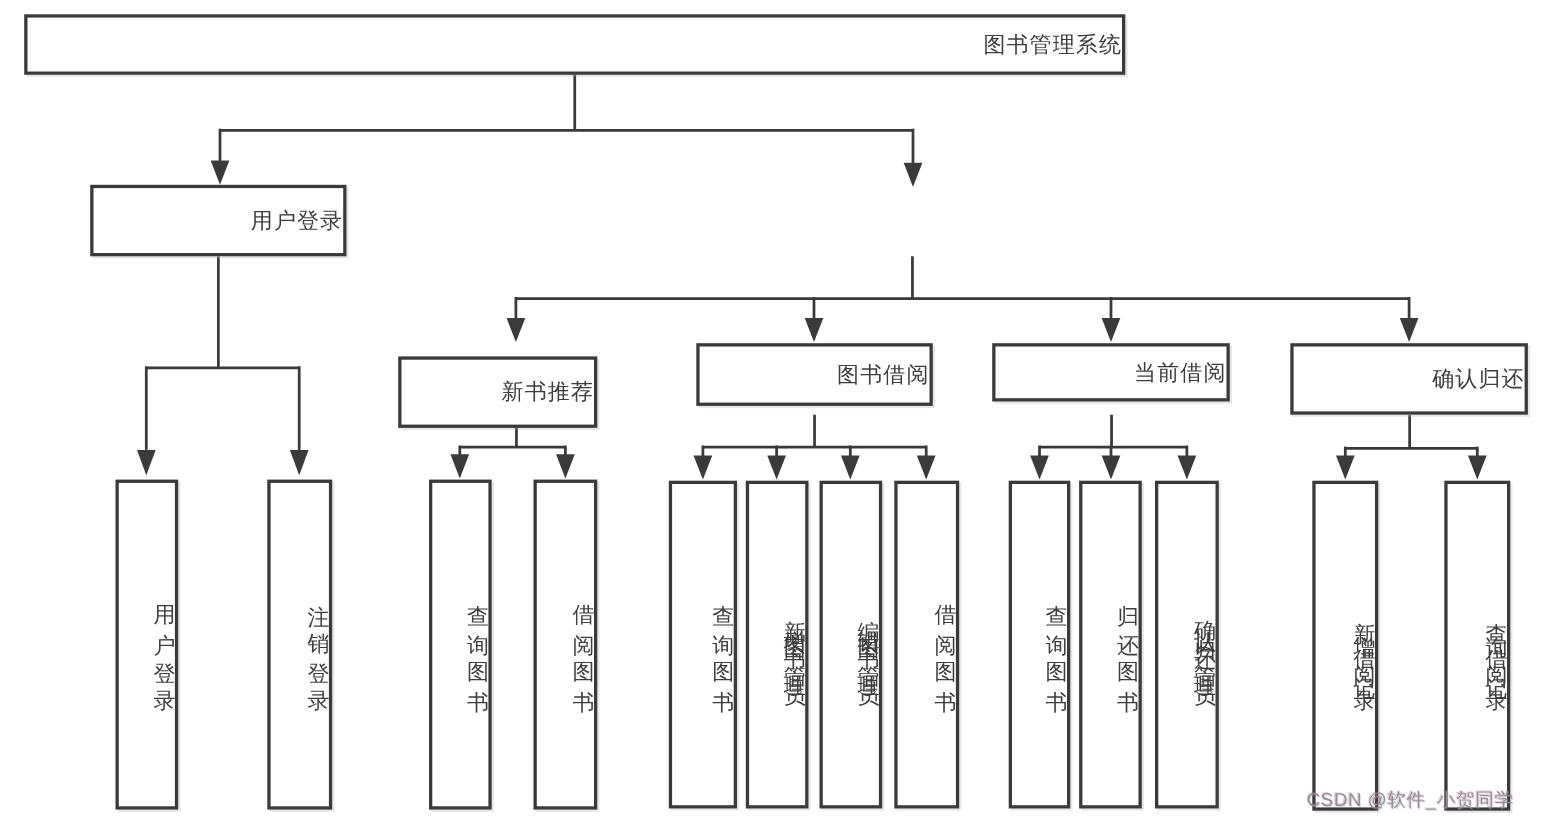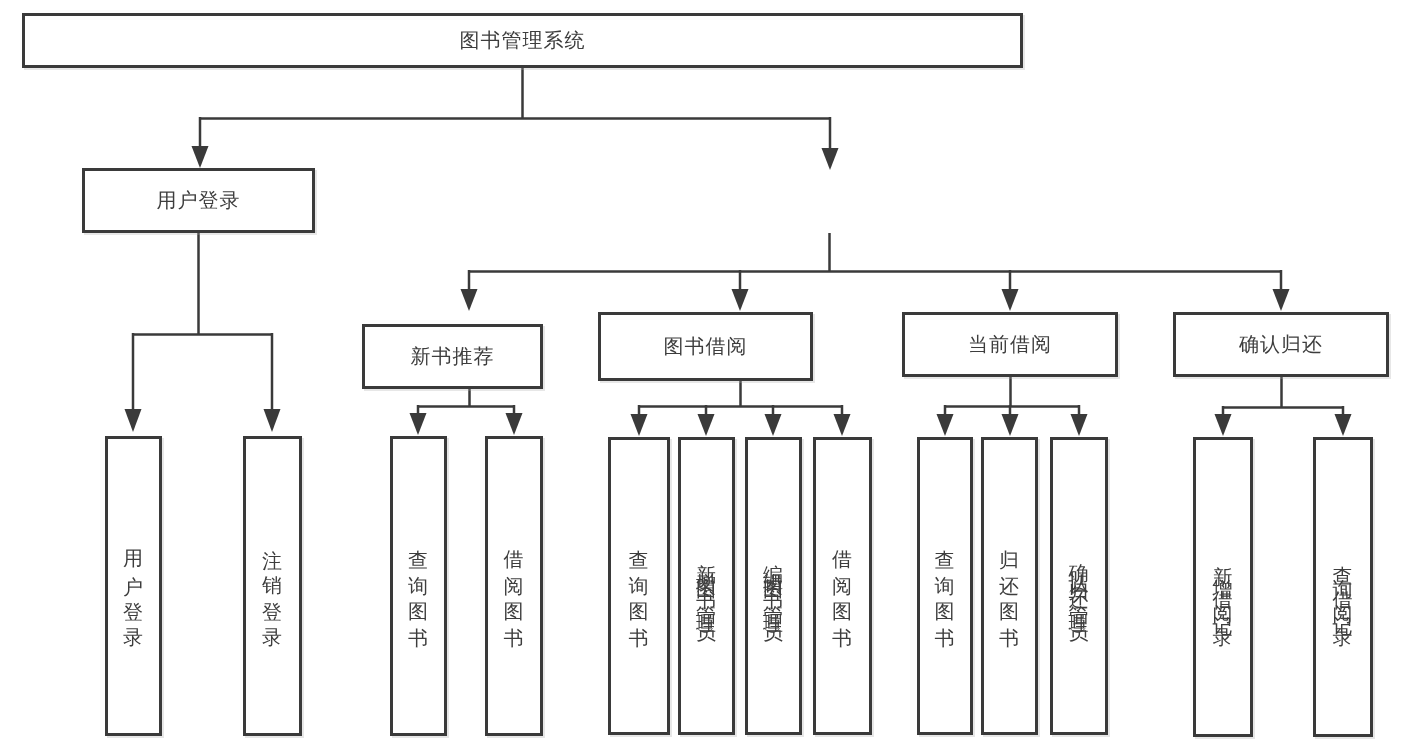--- a/index.html
+++ b/index.html
@@ -23,21 +23,21 @@
     height: 747px;
   }
   .node {
     position: absolute;
     box-sizing: border-box;
     background: #ffffff;
     border: 3px solid #3a3a3a;
     box-shadow: 2px 2px 0 rgba(170,170,170,0.28);
     display: flex;
     align-items: center;
-    justify-content: center;
+    justify-content: flex-end;
     color: #3d3d3d;
   }
   .hlabel {
     font-size: 20px;
     letter-spacing: 1px;
     white-space: nowrap;
   }
   .vlabel {
     writing-mode: vertical-rl;
     text-orientation: mixed;
@@ -134,24 +134,24 @@
     <span class="hlabel">图书管理系统</span>
   </div>
 
   <div class="node" style="left:82px; top:168px; width:233px; height:65px;">
     <span class="hlabel">用户登录</span>
   </div>
 
   <div class="node" style="left:362px; top:324px; width:181px; height:65px;">
     <span class="hlabel">新书推荐</span>
   </div>
-  <div class="node" style="left:598px; top:312px; width:215px; height:69px;">
+  <div class="node" style="left:633px; top:312px; width:215px; height:57px;">
     <span class="hlabel">图书借阅</span>
   </div>
-  <div class="node" style="left:902px; top:312px; width:216px; height:65px;">
+  <div class="node" style="left:902px; top:312px; width:216px; height:53px;">
     <span class="hlabel">当前借阅</span>
   </div>
   <div class="node" style="left:1173px; top:312px; width:216px; height:65px;">
     <span class="hlabel">确认归还</span>
   </div>
 
   <div class="node" style="left:105px; top:436px; width:57px; height:300px;">
     <span class="vlabel gap-lg">用户登录</span>
   </div>
   <div class="node" style="left:243px; top:436px; width:59px; height:300px;">
@@ -188,14 +188,15 @@
     <span class="vlabel gap-sm">确认归还（管理员）</span>
   </div>
 
   <div class="node" style="left:1193px; top:437px; width:60px; height:300px;">
     <span class="vlabel gap-md">新增借阅记录</span>
   </div>
   <div class="node" style="left:1313px; top:437px; width:60px; height:300px;">
     <span class="vlabel gap-md">查询借阅记录</span>
   </div>
 
+  <div id="watermark">CSDN @软件_小贺同学</div>
 
 </div>
 
 </body></html>

